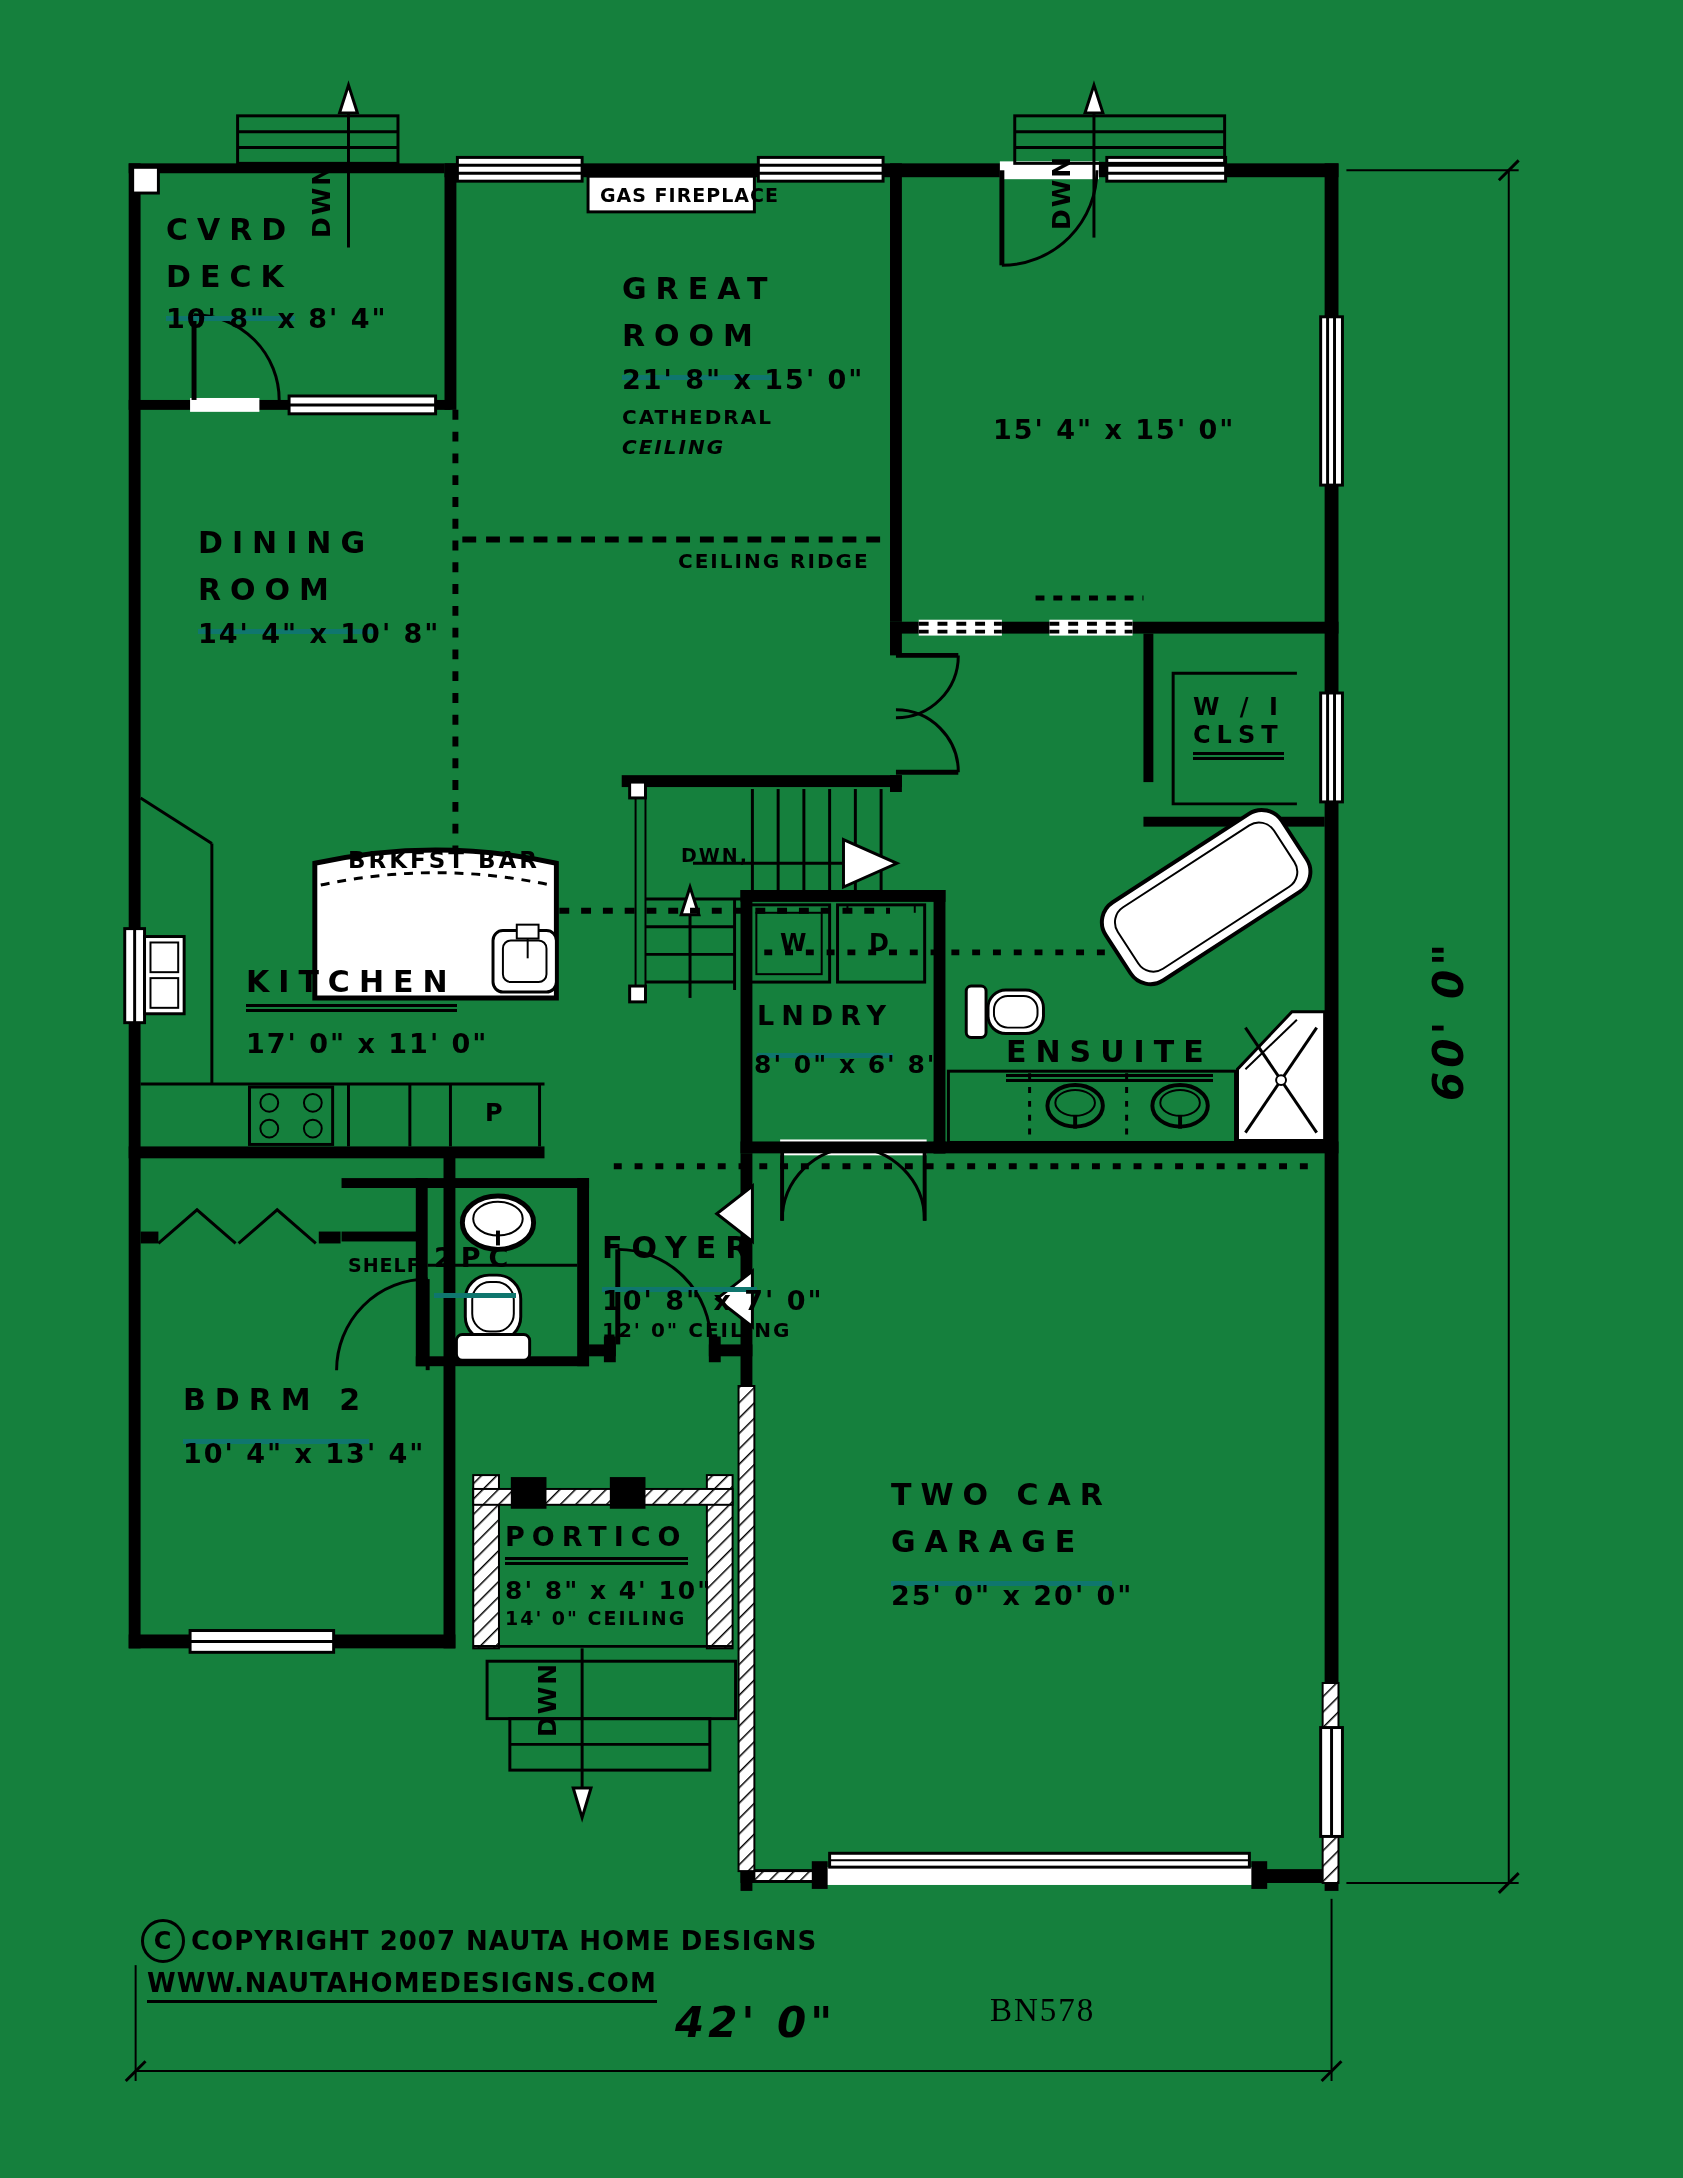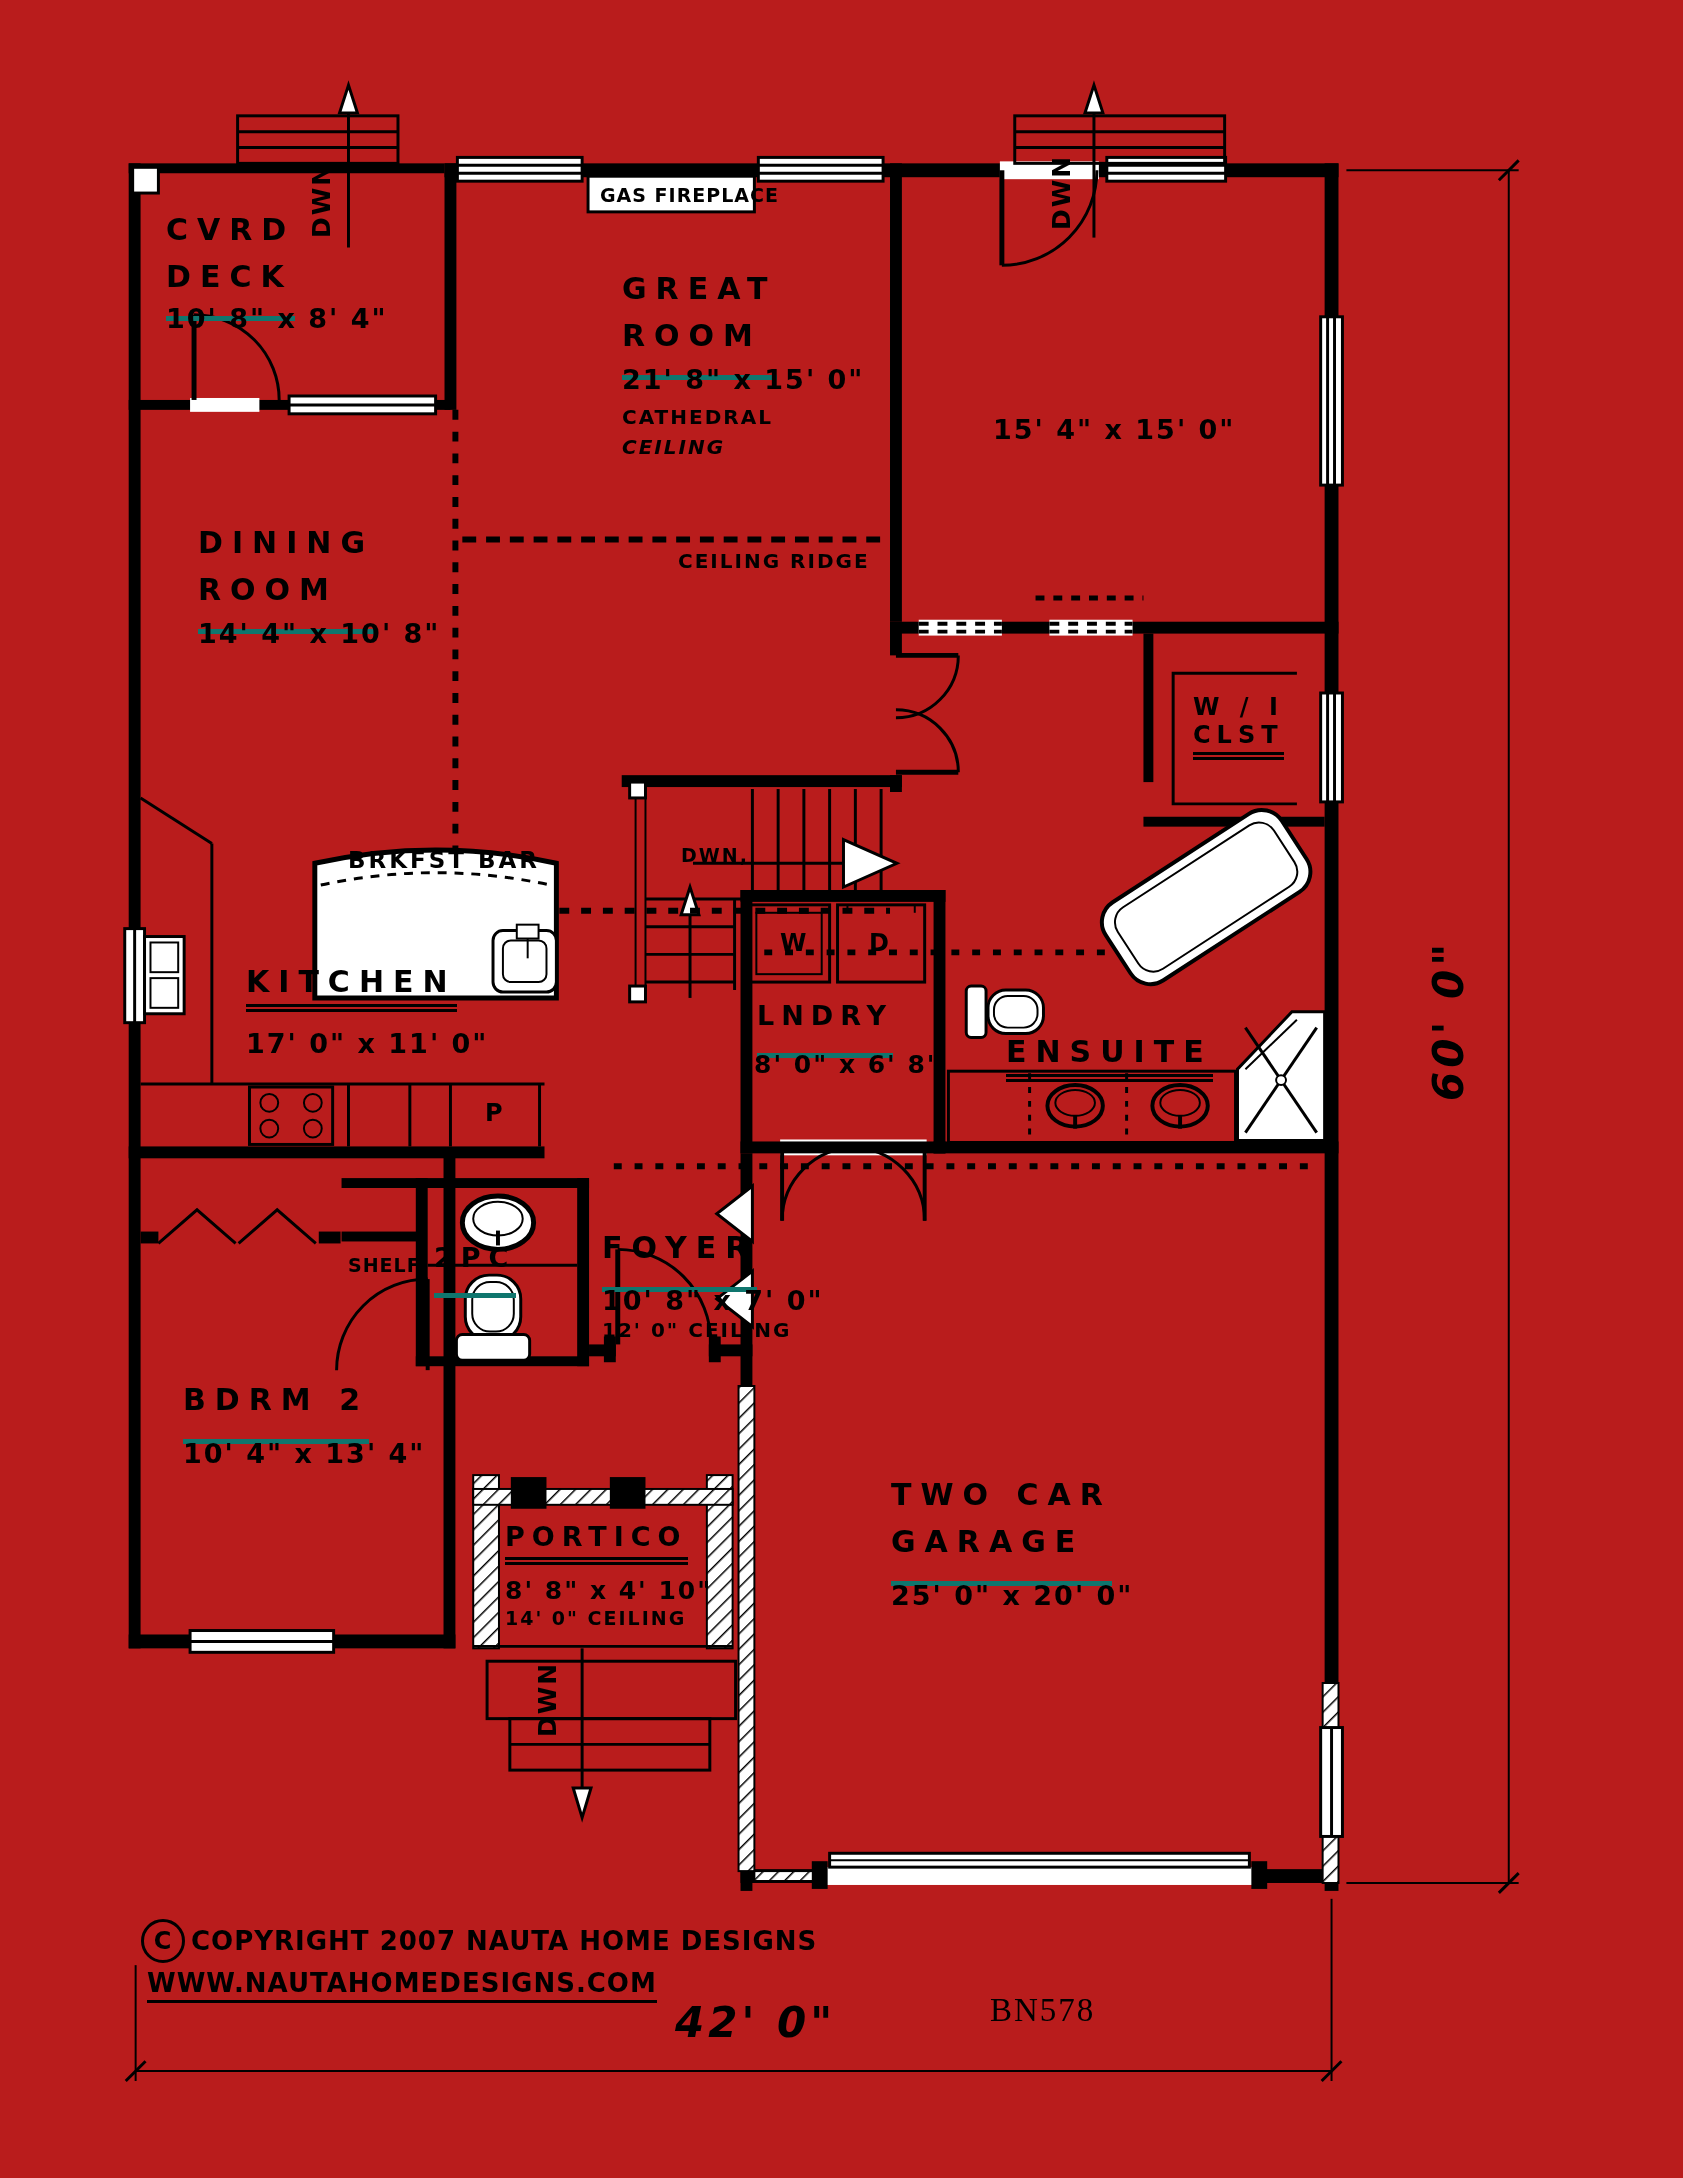--- a/index.html
+++ b/index.html
@@ -1,16 +1,16 @@
 <!DOCTYPE html>
 <html><head>
 <meta charset="utf-8">
 <style>
   html,body{margin:0;padding:0;background:#ffffff;}
-  #canvas{position:relative;width:1683px;height:2178px;background:#b91c1c;overflow:hidden;
+  #canvas{position:relative;width:1683px;height:2178px;background:#15803d;overflow:hidden;
           font-family:"DejaVu Sans",sans-serif;color:#000;}
   #plan-svg{position:absolute;left:0;top:0;}
   .lbl{position:absolute;white-space:nowrap;color:#000;}
   .name{font-size:30px;font-weight:700;letter-spacing:9px;line-height:1.3;}
   .name .ln{display:block;}
   .u1{border-bottom:5px solid #0f766e;padding-bottom:20px;display:inline-block;margin-top:8px;}
   .u2{border-bottom:8px double #000;padding-bottom:3px;display:inline-block;}
   .size{font-size:27px;font-weight:600;letter-spacing:2px;margin-top:8px;}
   .note{font-size:20px;font-weight:600;letter-spacing:2px;line-height:1.5;}
   .tiny{font-size:19px;font-weight:700;letter-spacing:1px;}

